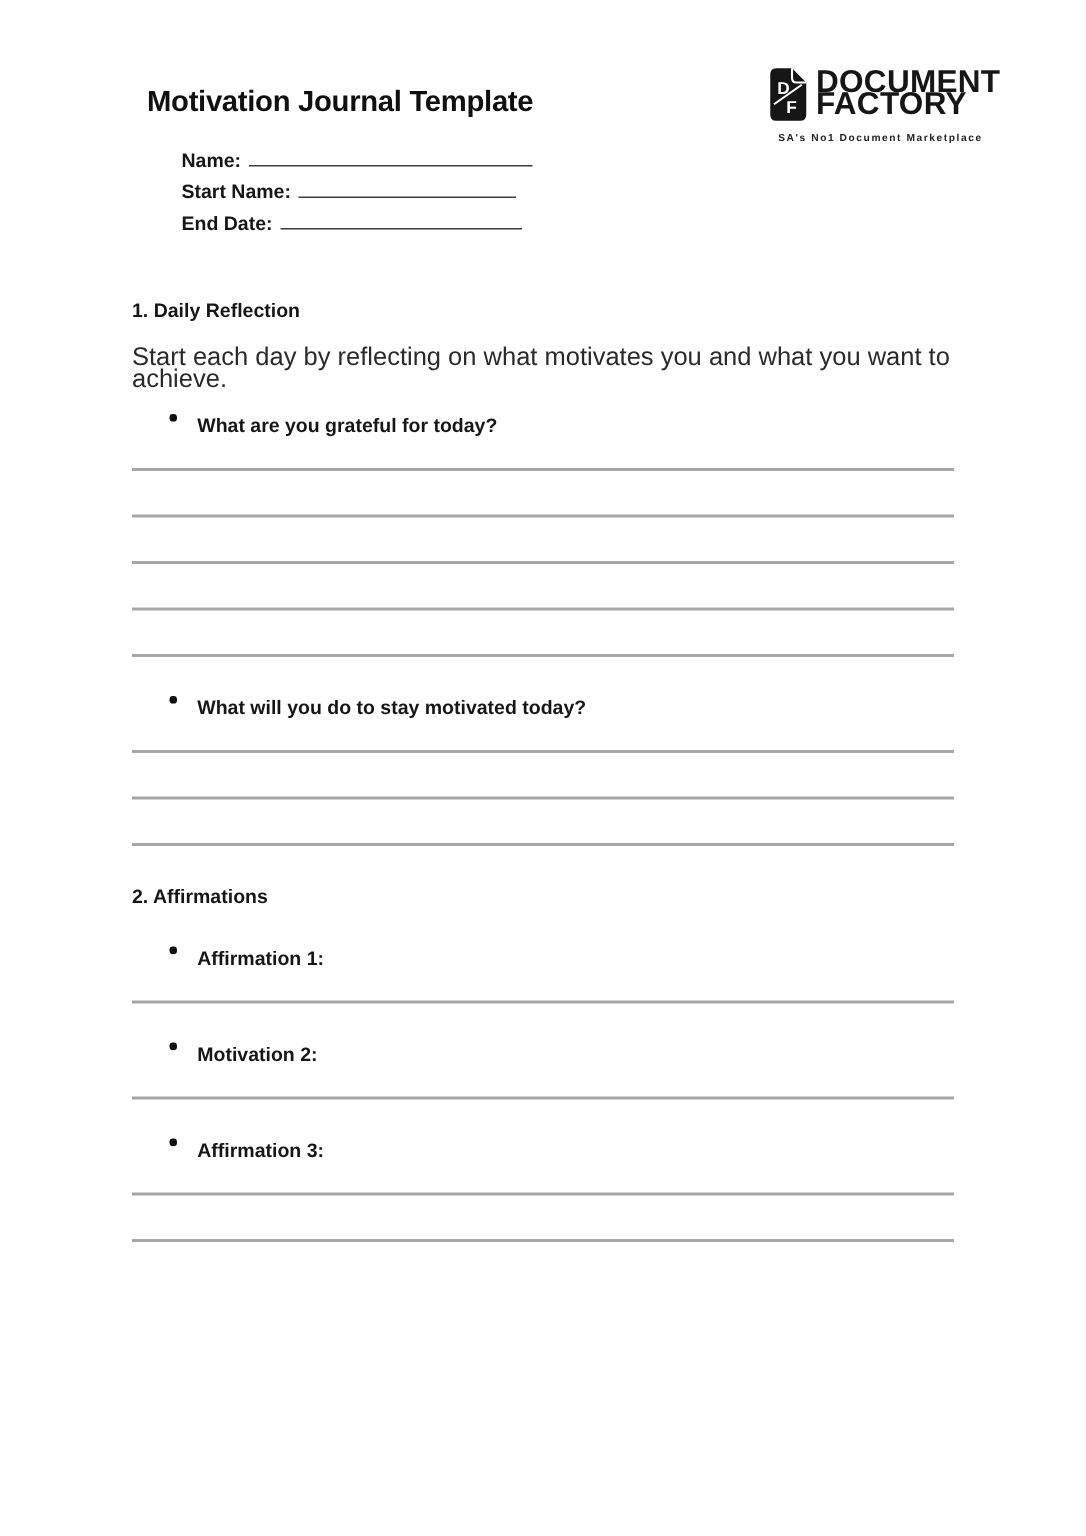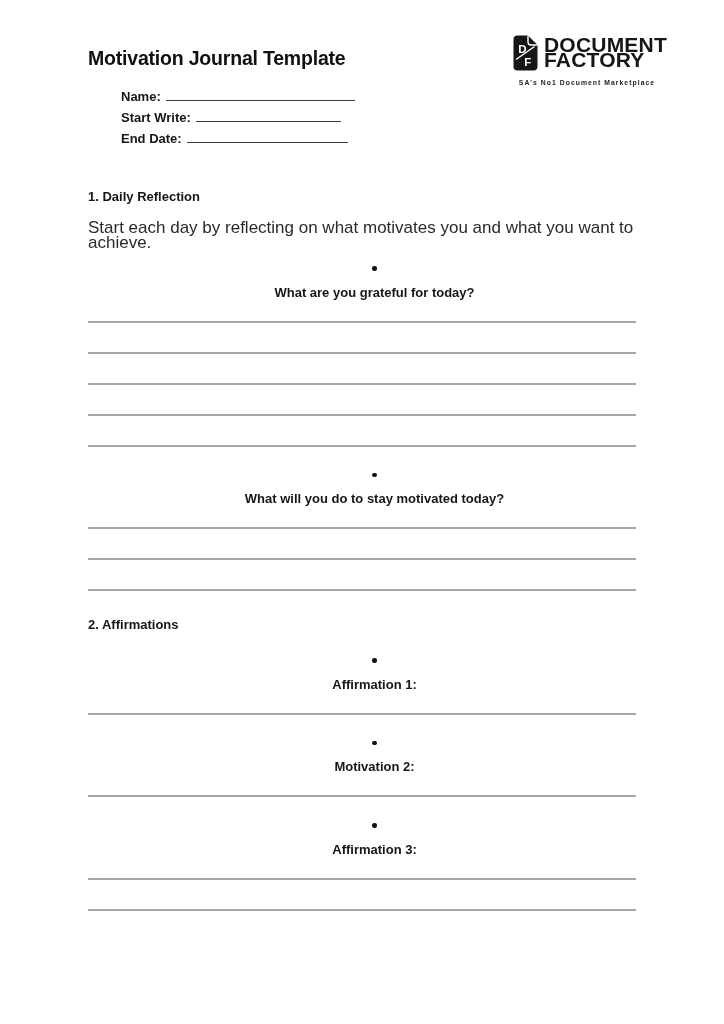--- a/index.html
+++ b/index.html
@@ -21,21 +21,21 @@
     font-weight: bold; font-size: 21px; line-height: 15px;
     letter-spacing: 0.2px; color: #161616; padding-top: 3px;
   }
   .logo-tagline {
     margin-top: 7px; text-align: center; white-space: nowrap;
     font-size: 6.8px; font-weight: bold; letter-spacing: 1.05px; color: #222222;
   }
 
   
   .doc-title {
-    margin: 0; padding-top: 47px;
+    margin: 10px; padding-top: 47px;
     font-size: 19.5px; line-height: 23px; font-weight: bold;
     letter-spacing: -0.2px; color: #101010;
   }
   .fields { margin-top: 16px; margin-left: 33px; }
   .field-row { font-size: 13px; font-weight: bold; line-height: 21px; color: #161616; }
   .blank {
     display: inline-block; height: 11px; margin-left: 5px;
     border-bottom: 1.5px solid #3d3d3d;
   }
   .blank-0 { width: 189px; }
@@ -45,23 +45,23 @@
   
   .section-heading {
     margin: 0; font-size: 13px; line-height: 15px;
     font-weight: bold; color: #161616;
   }
   .section-heading.first { margin-top: 40px; }
   .writing-line + .section-heading { margin-top: 26px; }
   .section-intro { margin-top: 16px; font-size: 17px; line-height: 15px; color: #2a2a2a; }
 
   .prompt {
-    display: flex; align-items: center; gap: 14px;
+    display: flex; gap: 14px;
     margin: 26px 0 0 25px;
-    font-size: 13px; line-height: 15px; font-weight: bold; color: #161616; flex-direction: column;
+    font-size: 13px; line-height: 15px; font-weight: bold; color: #161616;
   }
   .section-intro + .prompt { margin-top: 16px; }
   .bullet-dot { flex: none; width: 4.5px; height: 4.5px; border-radius: 50%; background: #111111; }
 
   .writing-line { border-top: 2px solid #a6a6a6; margin-top: 29px; height: 0; }
   .prompt + .writing-line { margin-top: 21px; }
 </style>
 </head>
 <body>
 
@@ -84,21 +84,21 @@
     <div class="logo-tagline">SA's No1 Document Marketplace</div>
   </div>
 
   <h1 class="doc-title">Motivation Journal Template</h1>
 
   <div class="fields">
     <div class="field-row">
       <span>Name:</span><span class="blank blank-0"></span>
     </div>
     <div class="field-row">
-      <span>Start Write:</span><span class="blank blank-1"></span>
+      <span>Start Name:</span><span class="blank blank-1"></span>
     </div>
     <div class="field-row">
       <span>End Date:</span><span class="blank blank-2"></span>
     </div>
   </div>
 
   <h2 class="section-heading first">1. Daily Reflection</h2>
   <div class="section-intro">Start each day by reflecting on what motivates you and what you want to achieve.</div>
 
   <div class="prompt">

